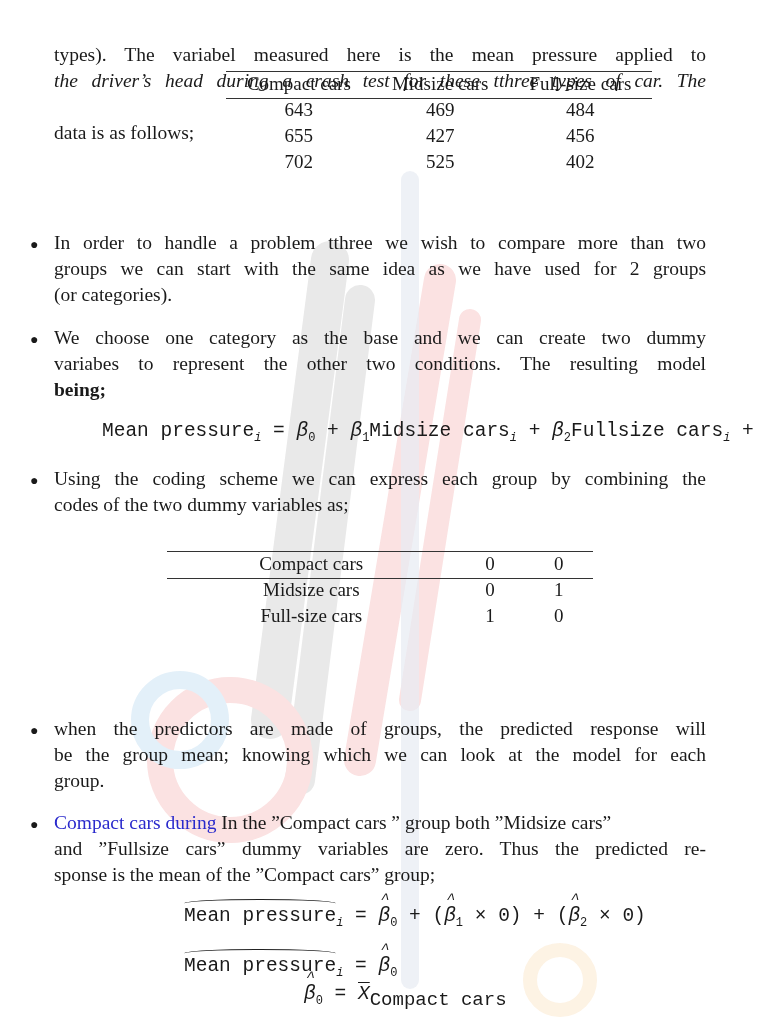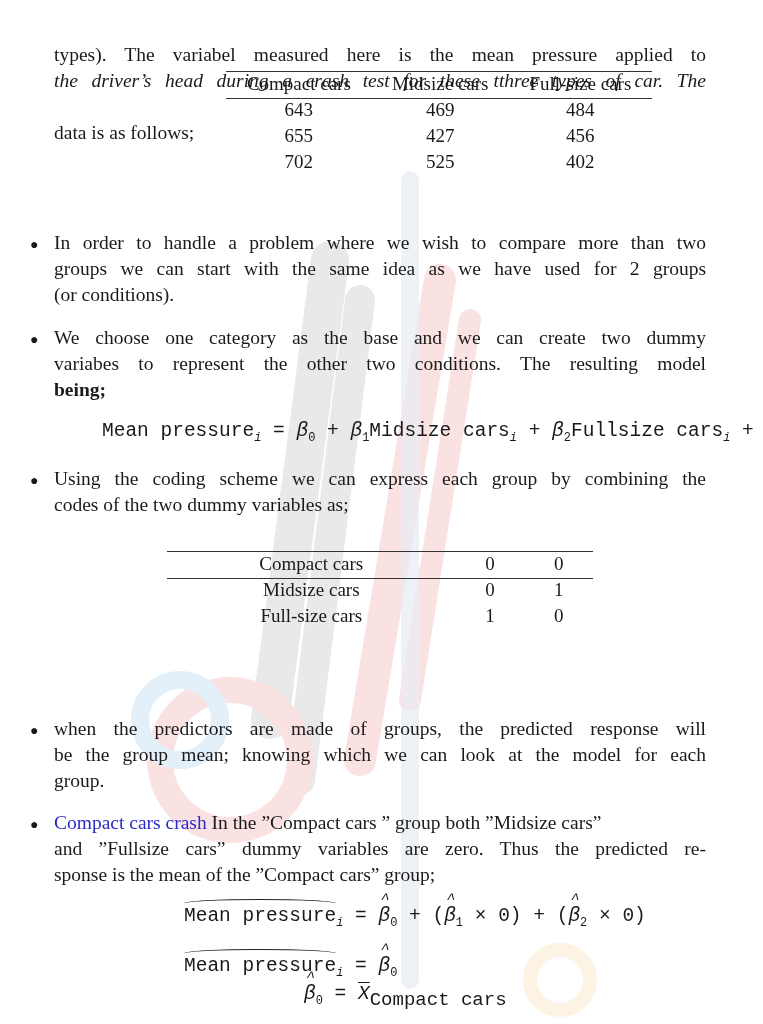--- a/index.html
+++ b/index.html
@@ -72,23 +72,23 @@
       </tr>
       <tr>
         <td>702</td>
         <td>525</td>
         <td>402</td>
       </tr>
     </tbody>
       </table>
 
     <div class="bullet" style="top:237px;">●</div>
-    <div class="just" style="top:232px;">In order to handle a problem where we wish to compare more than two</div>
+    <div class="just" style="top:232px;">In order to handle a problem tthree we wish to compare more than two</div>
     <div class="just" style="top:258px;">groups we can start with the same idea as we have used for 2 groups</div>
-    <div class="line" style="left:54px; top:284px;">(or conditions).</div>
+    <div class="line" style="left:54px; top:284px;">(or categories).</div>
 
     <div class="bullet" style="top:332px;">●</div>
     <div class="just" style="top:327px;">We choose one category as the base and we can create two dummy</div>
     <div class="just" style="top:353px;">variabes to represent the other two conditions.  The resulting model</div>
     <div class="line" style="left:54px; top:379px;font-weight:bold;">being;</div>
 
     <div class="math" style="left:102px; top:420px;">
       <span>Mean pressure</span><sub><i>i</i></sub><span> = </span><i>β</i><sub>0</sub><span> + </span><i>β</i><sub>1</sub><span>Midsize cars</span><sub><i>i</i></sub><span> + </span><i>β</i><sub>2</sub><span>Fullsize cars</span><sub><i>i</i></sub><span> + </span><i>ϵ</i>
     </div>
 
@@ -118,21 +118,21 @@
     </tbody>
       </table>
 
     <div class="bullet" style="top:723px;">●</div>
     <div class="just" style="top:718px;">when the predictors are made of groups, the predicted response will</div>
     <div class="just" style="top:744px;">be the group mean; knowing which we can look at the model for each</div>
     <div class="line" style="left:54px; top:770px;">group.</div>
 
     <div class="bullet" style="top:817px;">●</div>
     <div class="line" style="left:54px; top:812px; width:652px;">
-      <span class="link">Compact cars crash</span><span> In the ”Compact cars ” group both ”Midsize cars”</span>
+      <span class="link">Compact cars during</span><span> In the ”Compact cars ” group both ”Midsize cars”</span>
     </div>
     <div class="just" style="top:838px;">and ”Fullsize cars” dummy variables are zero.  Thus the predicted re-</div>
     <div class="line" style="left:54px; top:864px;">sponse is the mean of the ”Compact cars” group;</div>
 
     <div class="math" style="left:184px; top:905px;">
       <span class="hat">Mean pressure</span><sub><i>i</i></sub><span> = </span><i class="smallhat">β</i><sub>0</sub><span> + (</span><i class="smallhat">β</i><sub>1</sub><span> × 0) + (</span><i class="smallhat">β</i><sub>2</sub><span> × 0)</span>
     </div>
     <div class="math" style="left:184px; top:943px;margin-top:12px;">
       <span class="hat">Mean pressure</span><sub><i>i</i></sub><span> = </span><i class="smallhat">β</i><sub>0</sub>
     </div>

